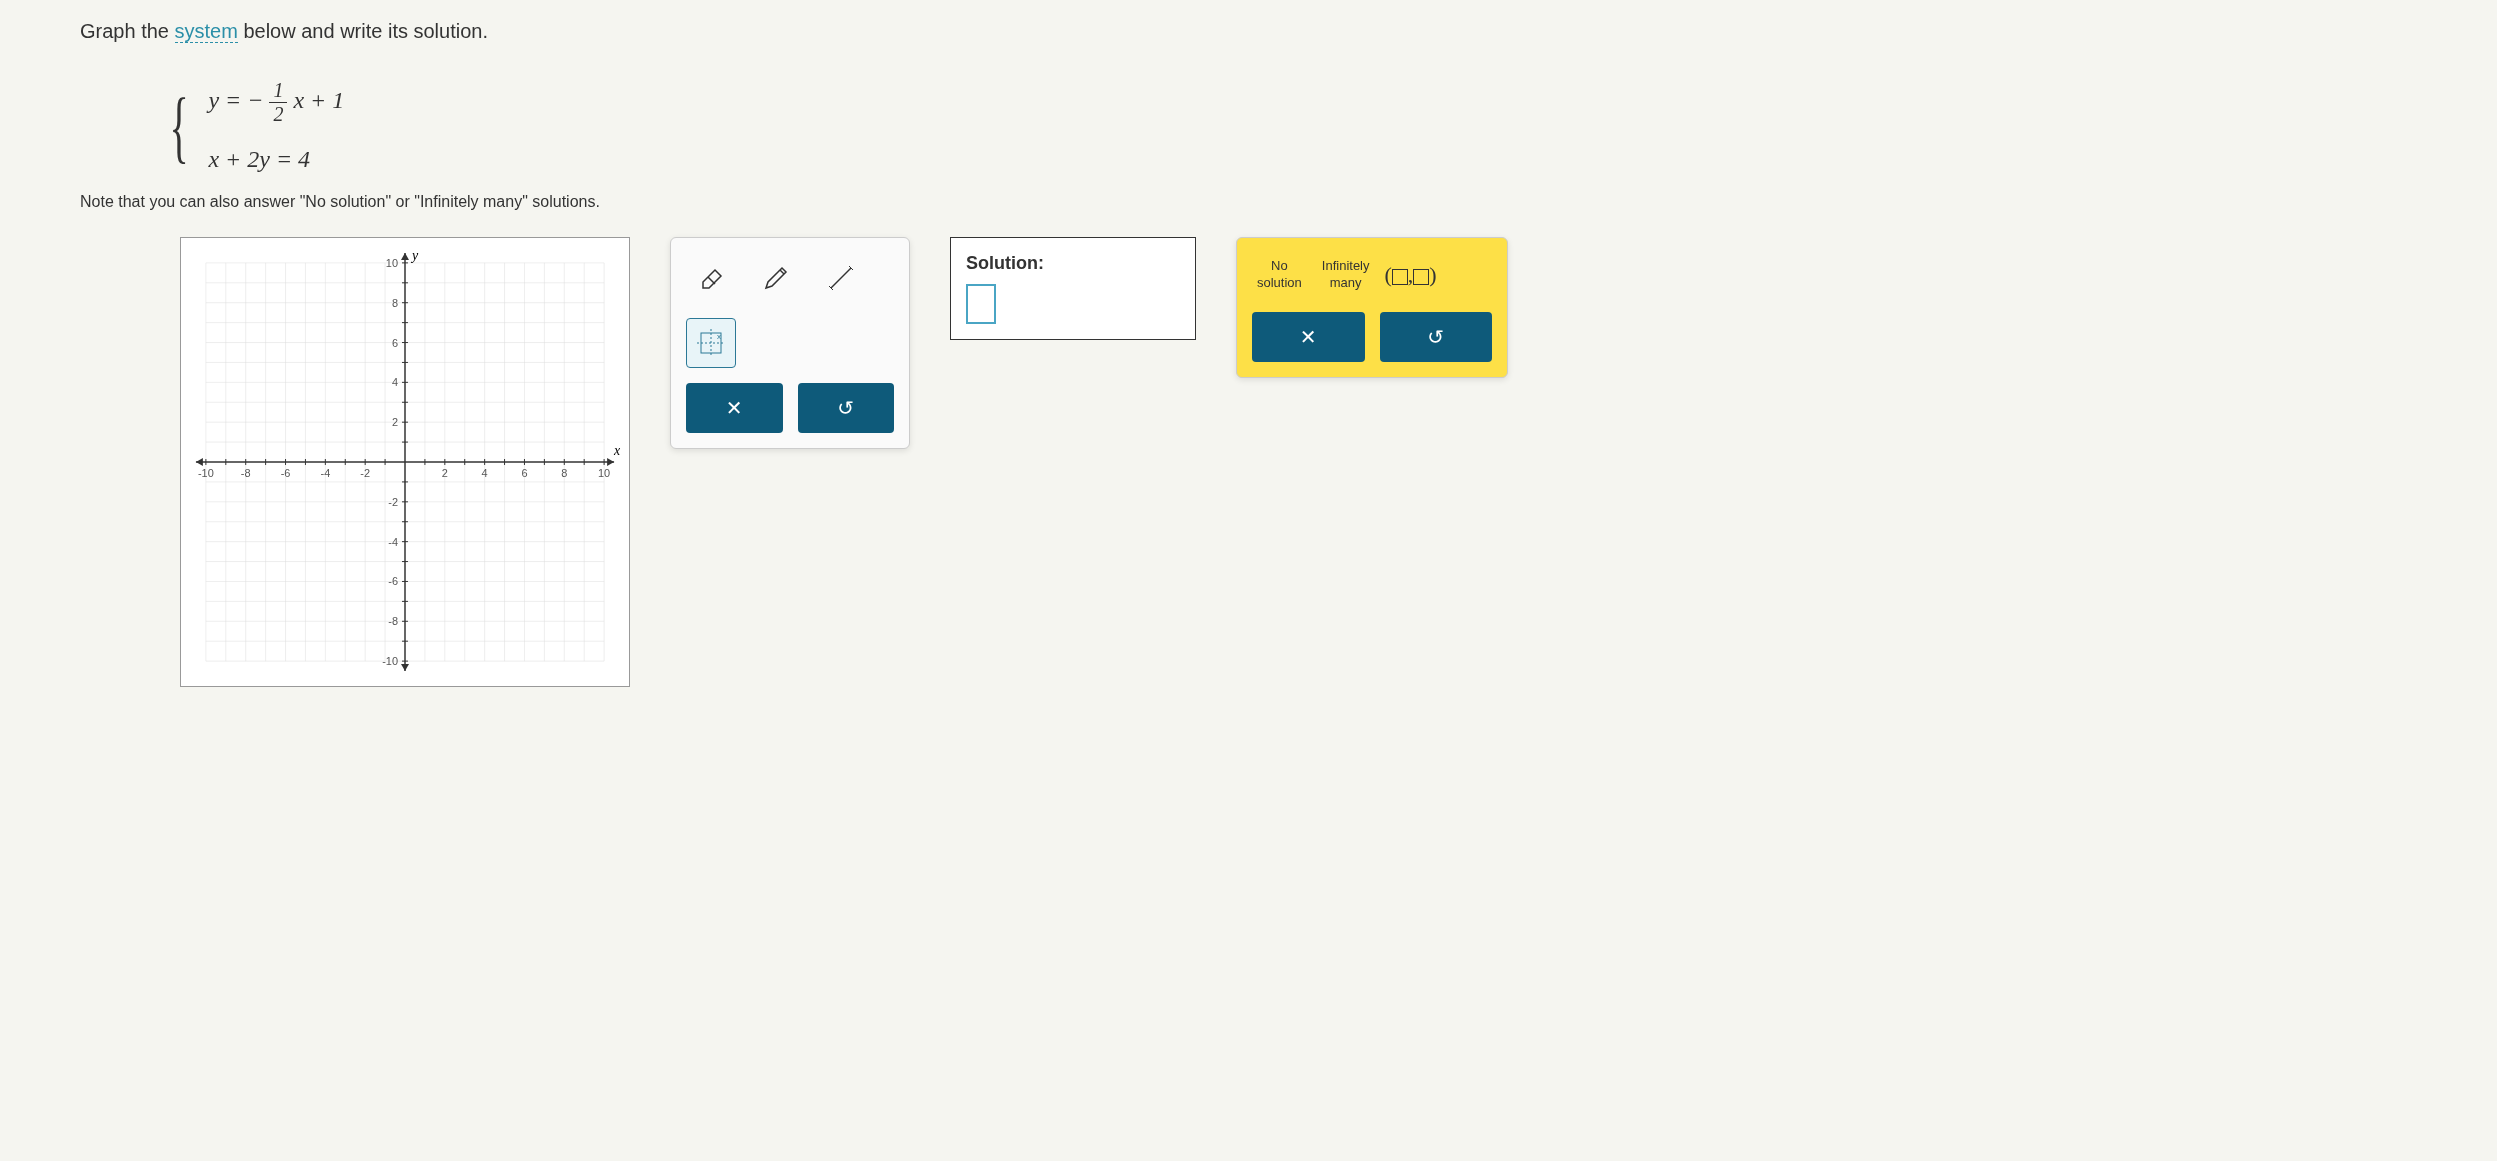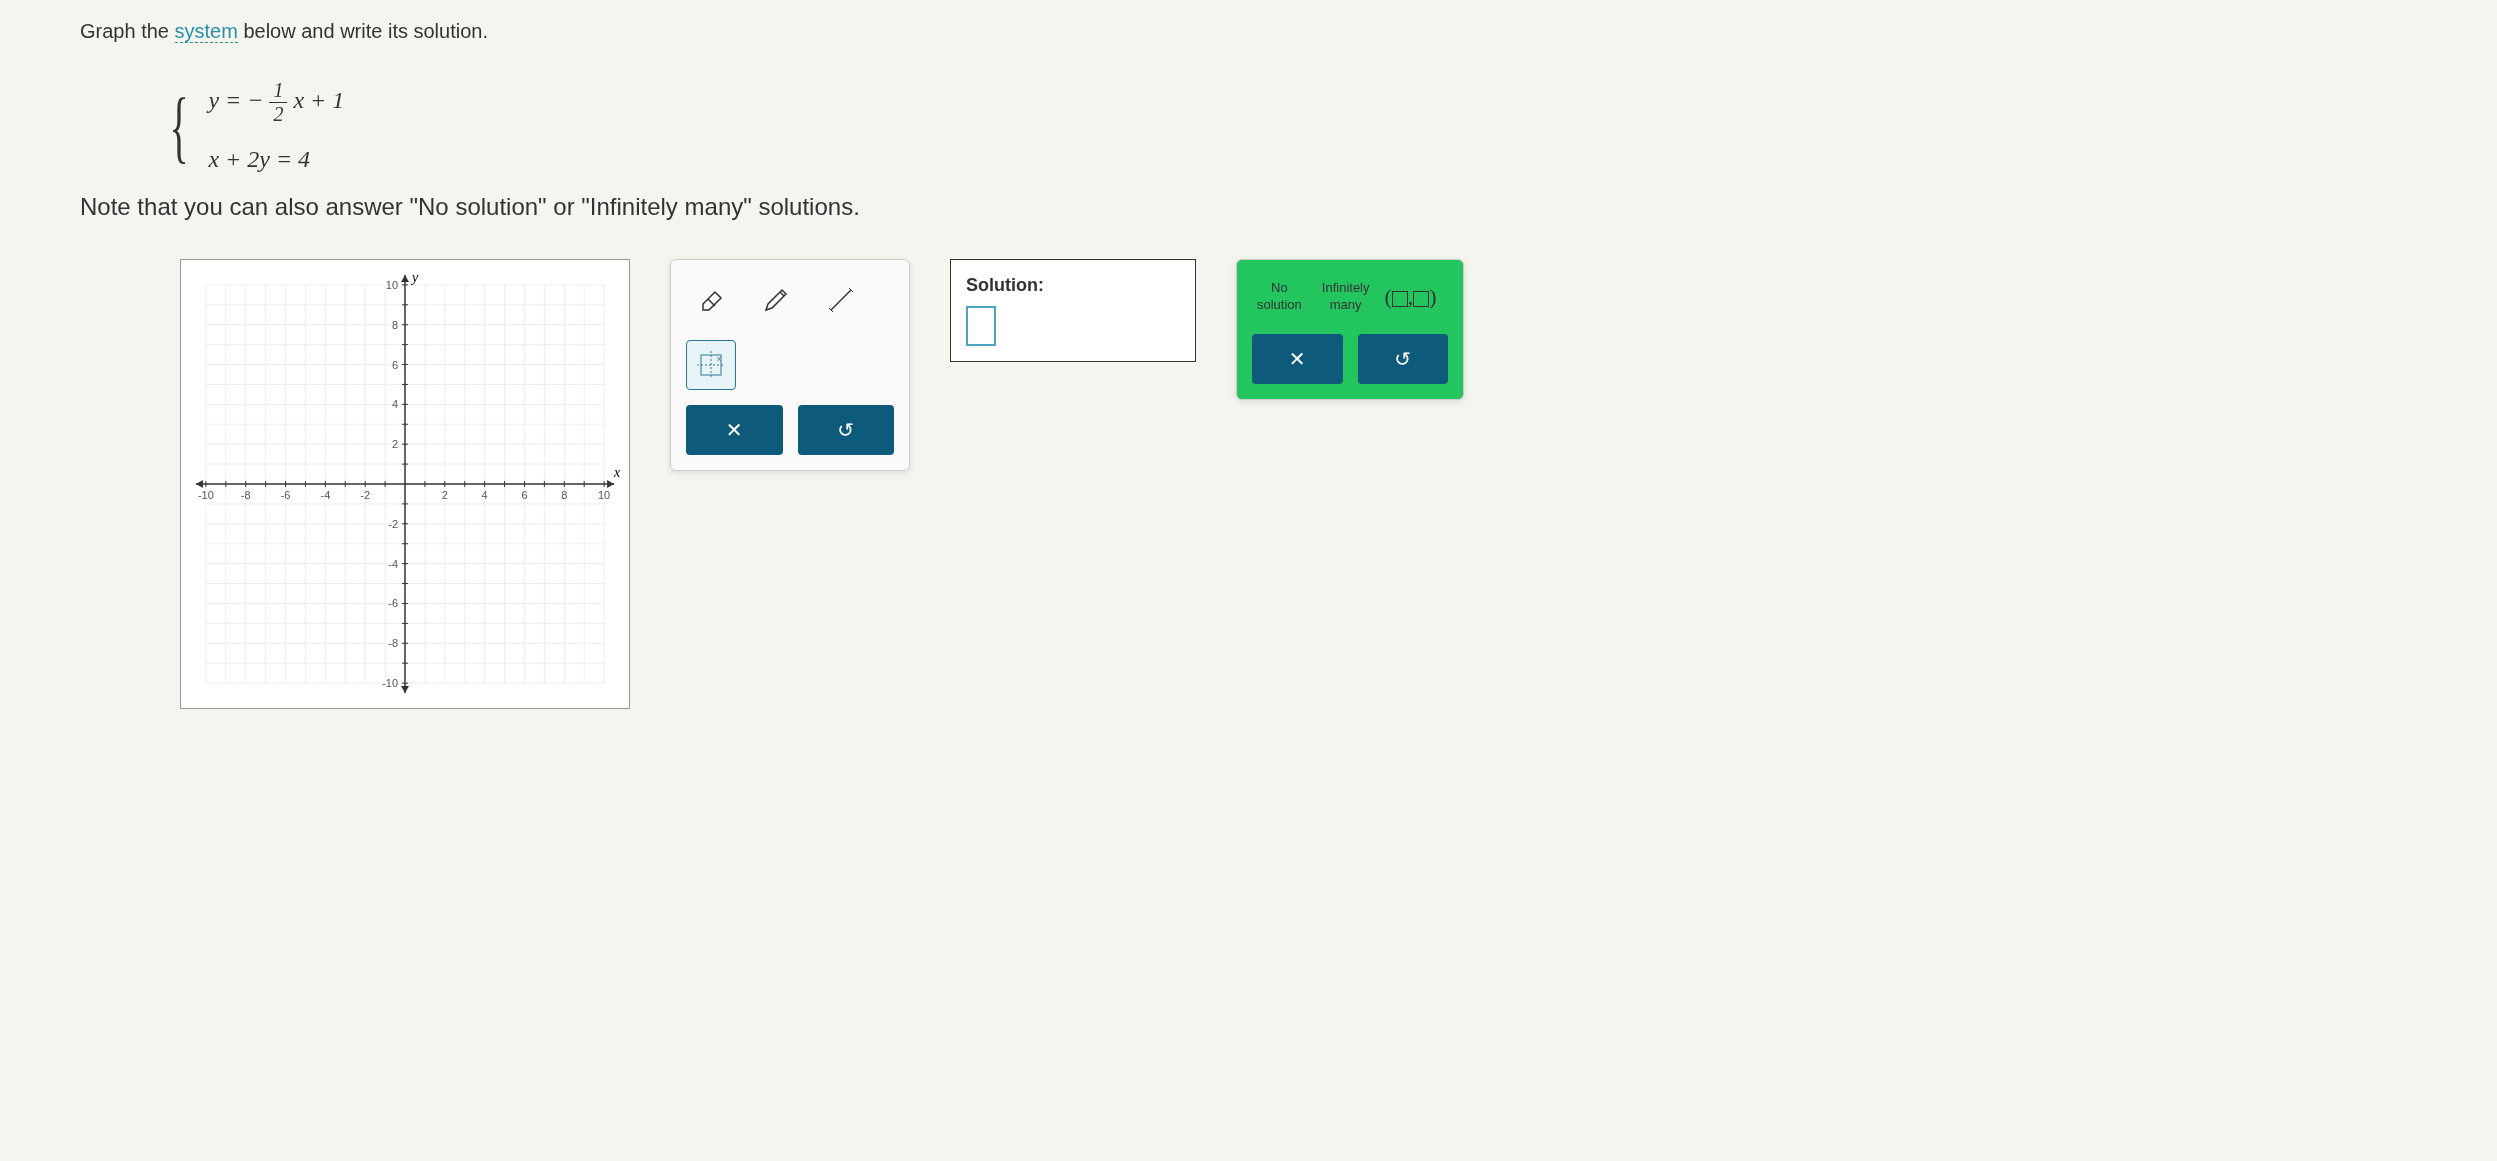--- a/index.html
+++ b/index.html
@@ -41,22 +41,22 @@
     }
     .frac {
       display: inline-block;
       vertical-align: middle;
       text-align: center;
       font-size: 20px;
     }
     .frac .num { border-bottom: 1px solid #333; padding: 0 4px; }
     .frac .den { padding: 0 4px; }
     .note {
-      font-size: 24px;
-      margin-bottom: 38px;
+      font-size: 16px;
+      margin-bottom: 26px;
     }
     .workspace {
       display: flex;
       gap: 40px;
       align-items: flex-start;
       margin-left: 100px;
     }
     .graph-container {
       border: 1px solid #999;
       width: 450px;
@@ -122,25 +122,25 @@
       font-weight: bold;
       margin-bottom: 10px;
     }
     .solution-input {
       width: 30px;
       height: 40px;
       border: 2px solid #4aa5c4;
       background: white;
     }
     .answer-panel {
-      background: #22c55e;
+      background: #fde047;
       border: 1px solid #ccc;
       border-radius: 6px;
       padding: 15px;
-      width: 228px;
+      width: 272px;
       box-shadow: 0 2px 6px rgba(0,0,0,0.1);
     }
     .answer-options {
       display: flex;
       gap: 10px;
       margin-bottom: 15px;
       align-items: center;
     }
     .answer-opt {
       text-align: center;

